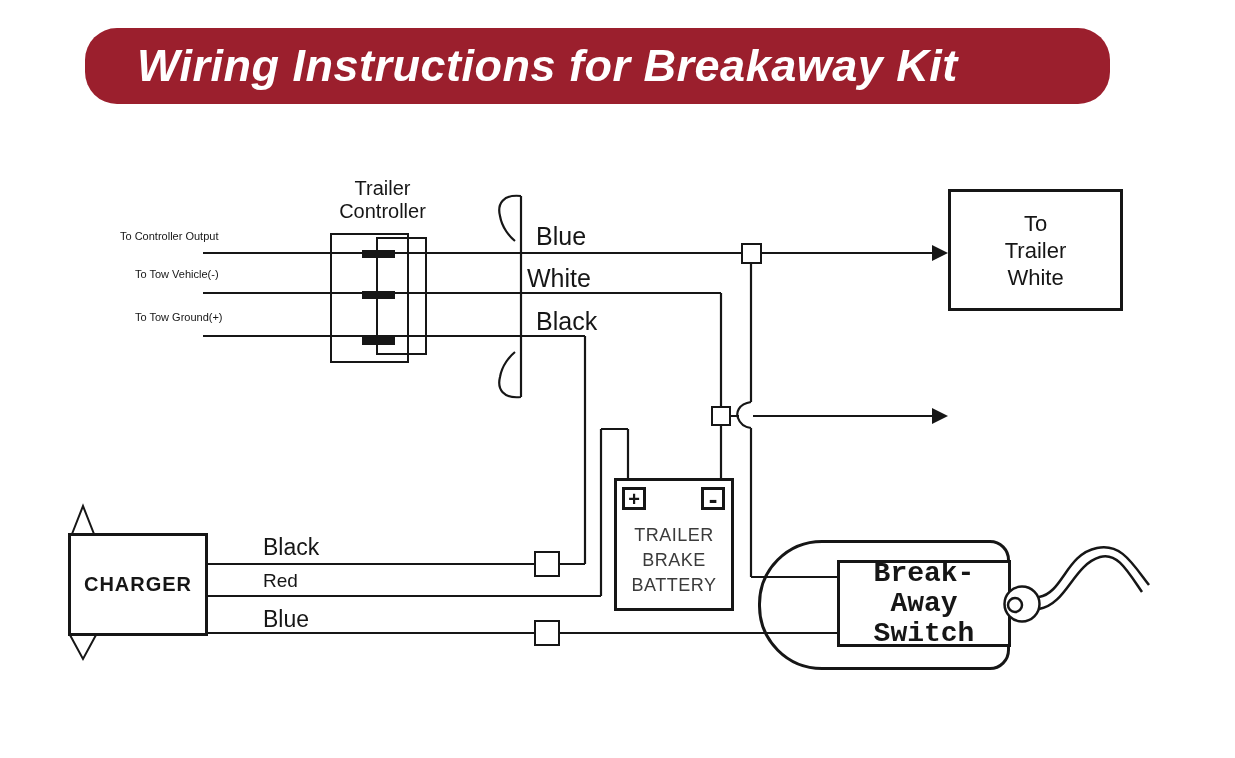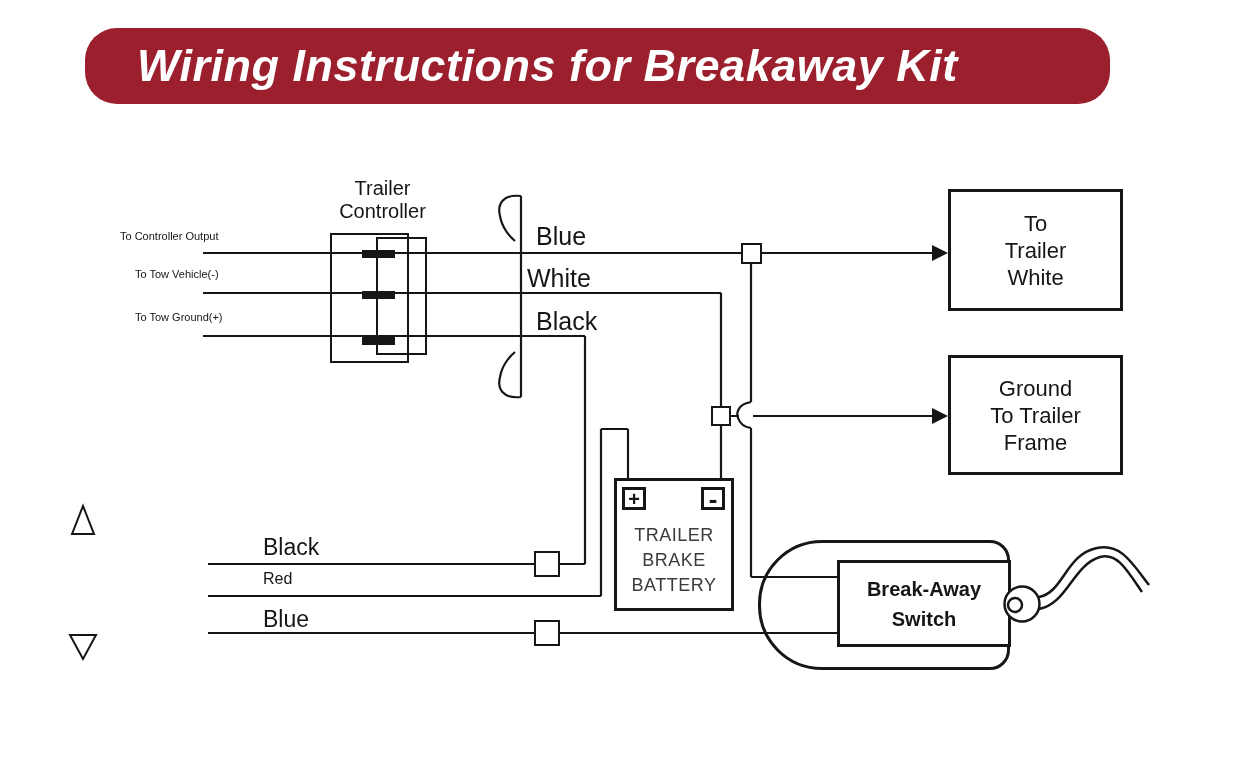--- a/index.html
+++ b/index.html
@@ -20,21 +20,21 @@
     white-space:nowrap;
   }
 
   
   .box{
     position:absolute;border:3px solid #161616;background:transparent;box-sizing:content-box;
     display:flex;flex-direction:column;align-items:center;justify-content:center;text-align:center;
   }
   .dest-box{font-size:22px;line-height:27px;font-weight:500;}
   .charger-box{font-size:20px;font-weight:600;letter-spacing:1px;}
-  .breakaway-box{font-size:20px;line-height:30px;font-weight:700;background:#fff;}
+  .breakaway-box{font-size:28px;line-height:30px;font-weight:700;background:#fff;font-family:Liberation Mono, monospace;}
   .pill{border-radius:64px 20px 20px 64px;}
 
   
   .battery-box{justify-content:flex-end;}
   .terminal{
     position:absolute;top:6px;width:18px;height:17px;border:3px solid #161616;
     display:flex;align-items:center;justify-content:center;
     font-size:20px;font-weight:700;line-height:1;background:#fff;
   }
   .battery-text{font-size:18px;line-height:25px;font-weight:500;letter-spacing:0.5px;color:#3b3b3b;margin-bottom:10px;}
@@ -109,34 +109,32 @@
 
   <div class="lbl lbl-input" style="left:120px;top:230px;">To Controller Output</div>
   <div class="lbl lbl-input" style="left:135px;top:268px;">To Tow Vehicle(-)</div>
   <div class="lbl lbl-input" style="left:135px;top:311px;">To Tow Ground(+)</div>
 
   <div class="lbl lbl-wire" style="left:536px;top:222px;">Blue</div>
   <div class="lbl lbl-wire" style="left:527px;top:264px;">White</div>
   <div class="lbl lbl-wire" style="left:536px;top:307px;">Black</div>
 
   <div class="lbl lbl-wire" style="left:263px;top:534px;font-size:23px;">Black</div>
-  <div class="lbl lbl-wire" style="left:263px;top:570px;font-size:16px;">Red</div>
+  <div class="lbl lbl-wire" style="left:263px;top:570px;font-size:19px;">Red</div>
   <div class="lbl lbl-wire" style="left:263px;top:606px;font-size:23px;">Blue</div>
 
   <div class="box dest-box" style="left:948px;top:175px;width:169px;height:116px;margin-top:14px;">
     <div>To</div>
     <div>Trailer</div>
     <div>White</div>
   </div>
-  <div class="box dest-box" style="left:948px;top:355px;width:169px;height:114px;">
-    <div>Ground</div>
-    <div>To Trailer</div>
-    <div>Frame</div>
+
+  <div class="box charger-box" style="left:68px;top:533px;width:134px;height:97px;">
+    <div>CHARGER</div>
   </div>
-
 
   <div class="box battery-box" style="left:614px;top:478px;width:114px;height:127px;">
     <div class="terminal" style="left:5px;">+</div>
     <div class="terminal" style="left:84px;font-size:26px;">-</div>
     <div class="battery-text">
       <div>TRAILER</div>
       <div>BRAKE</div>
       <div>BATTERY</div>
     </div>
   </div>

